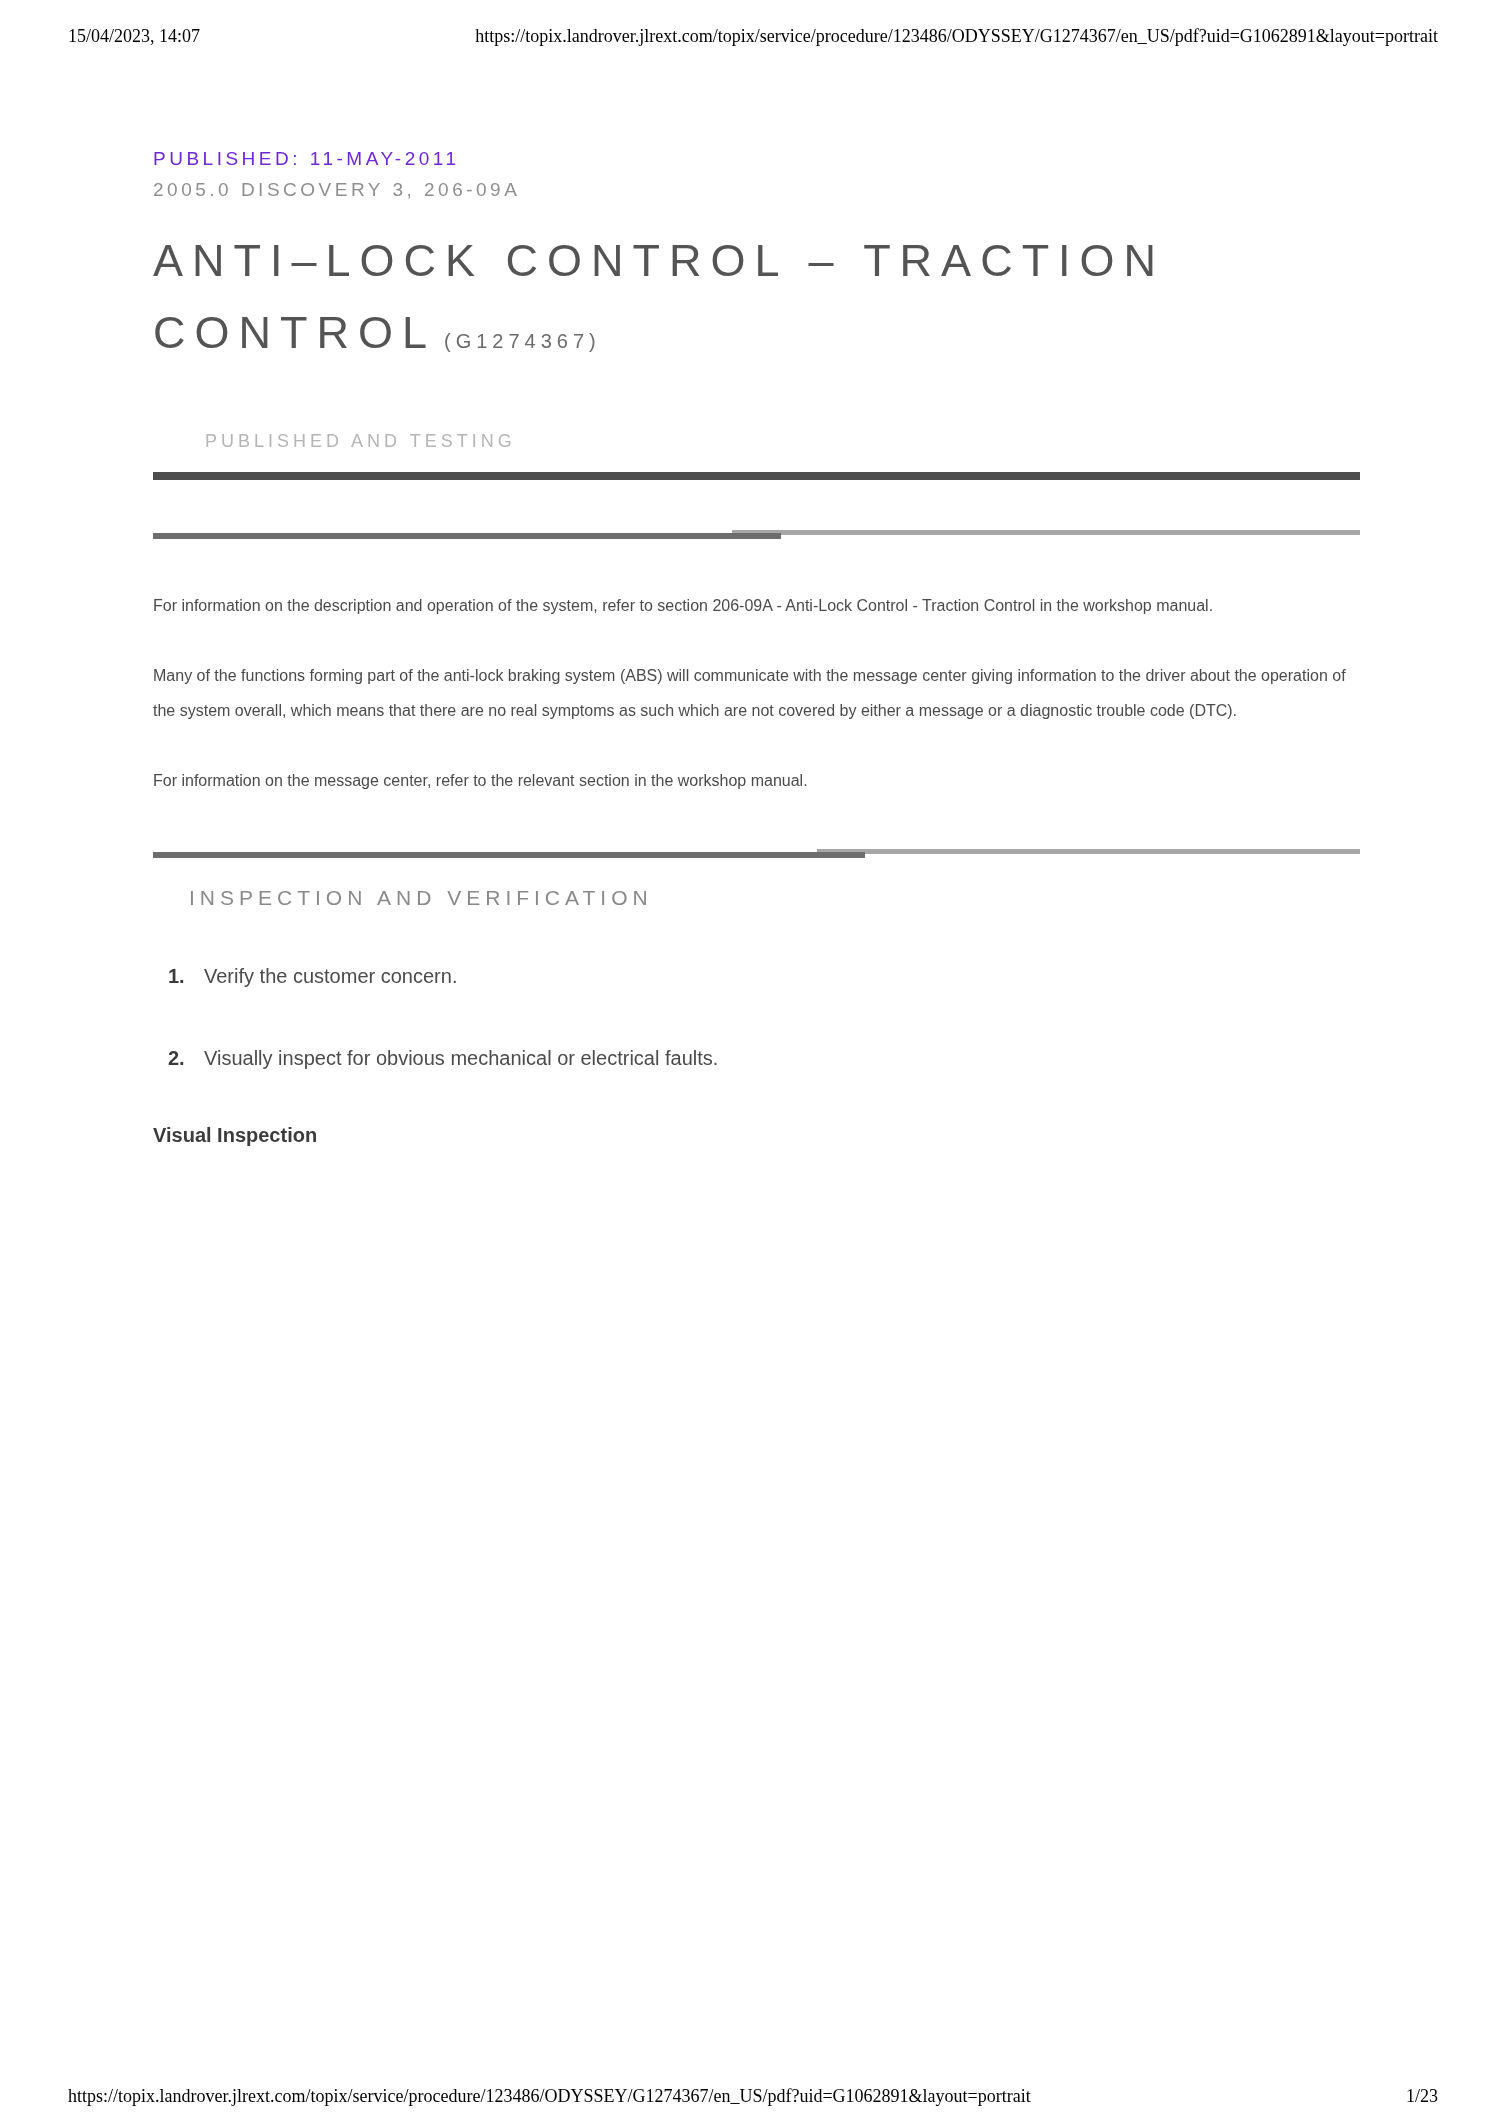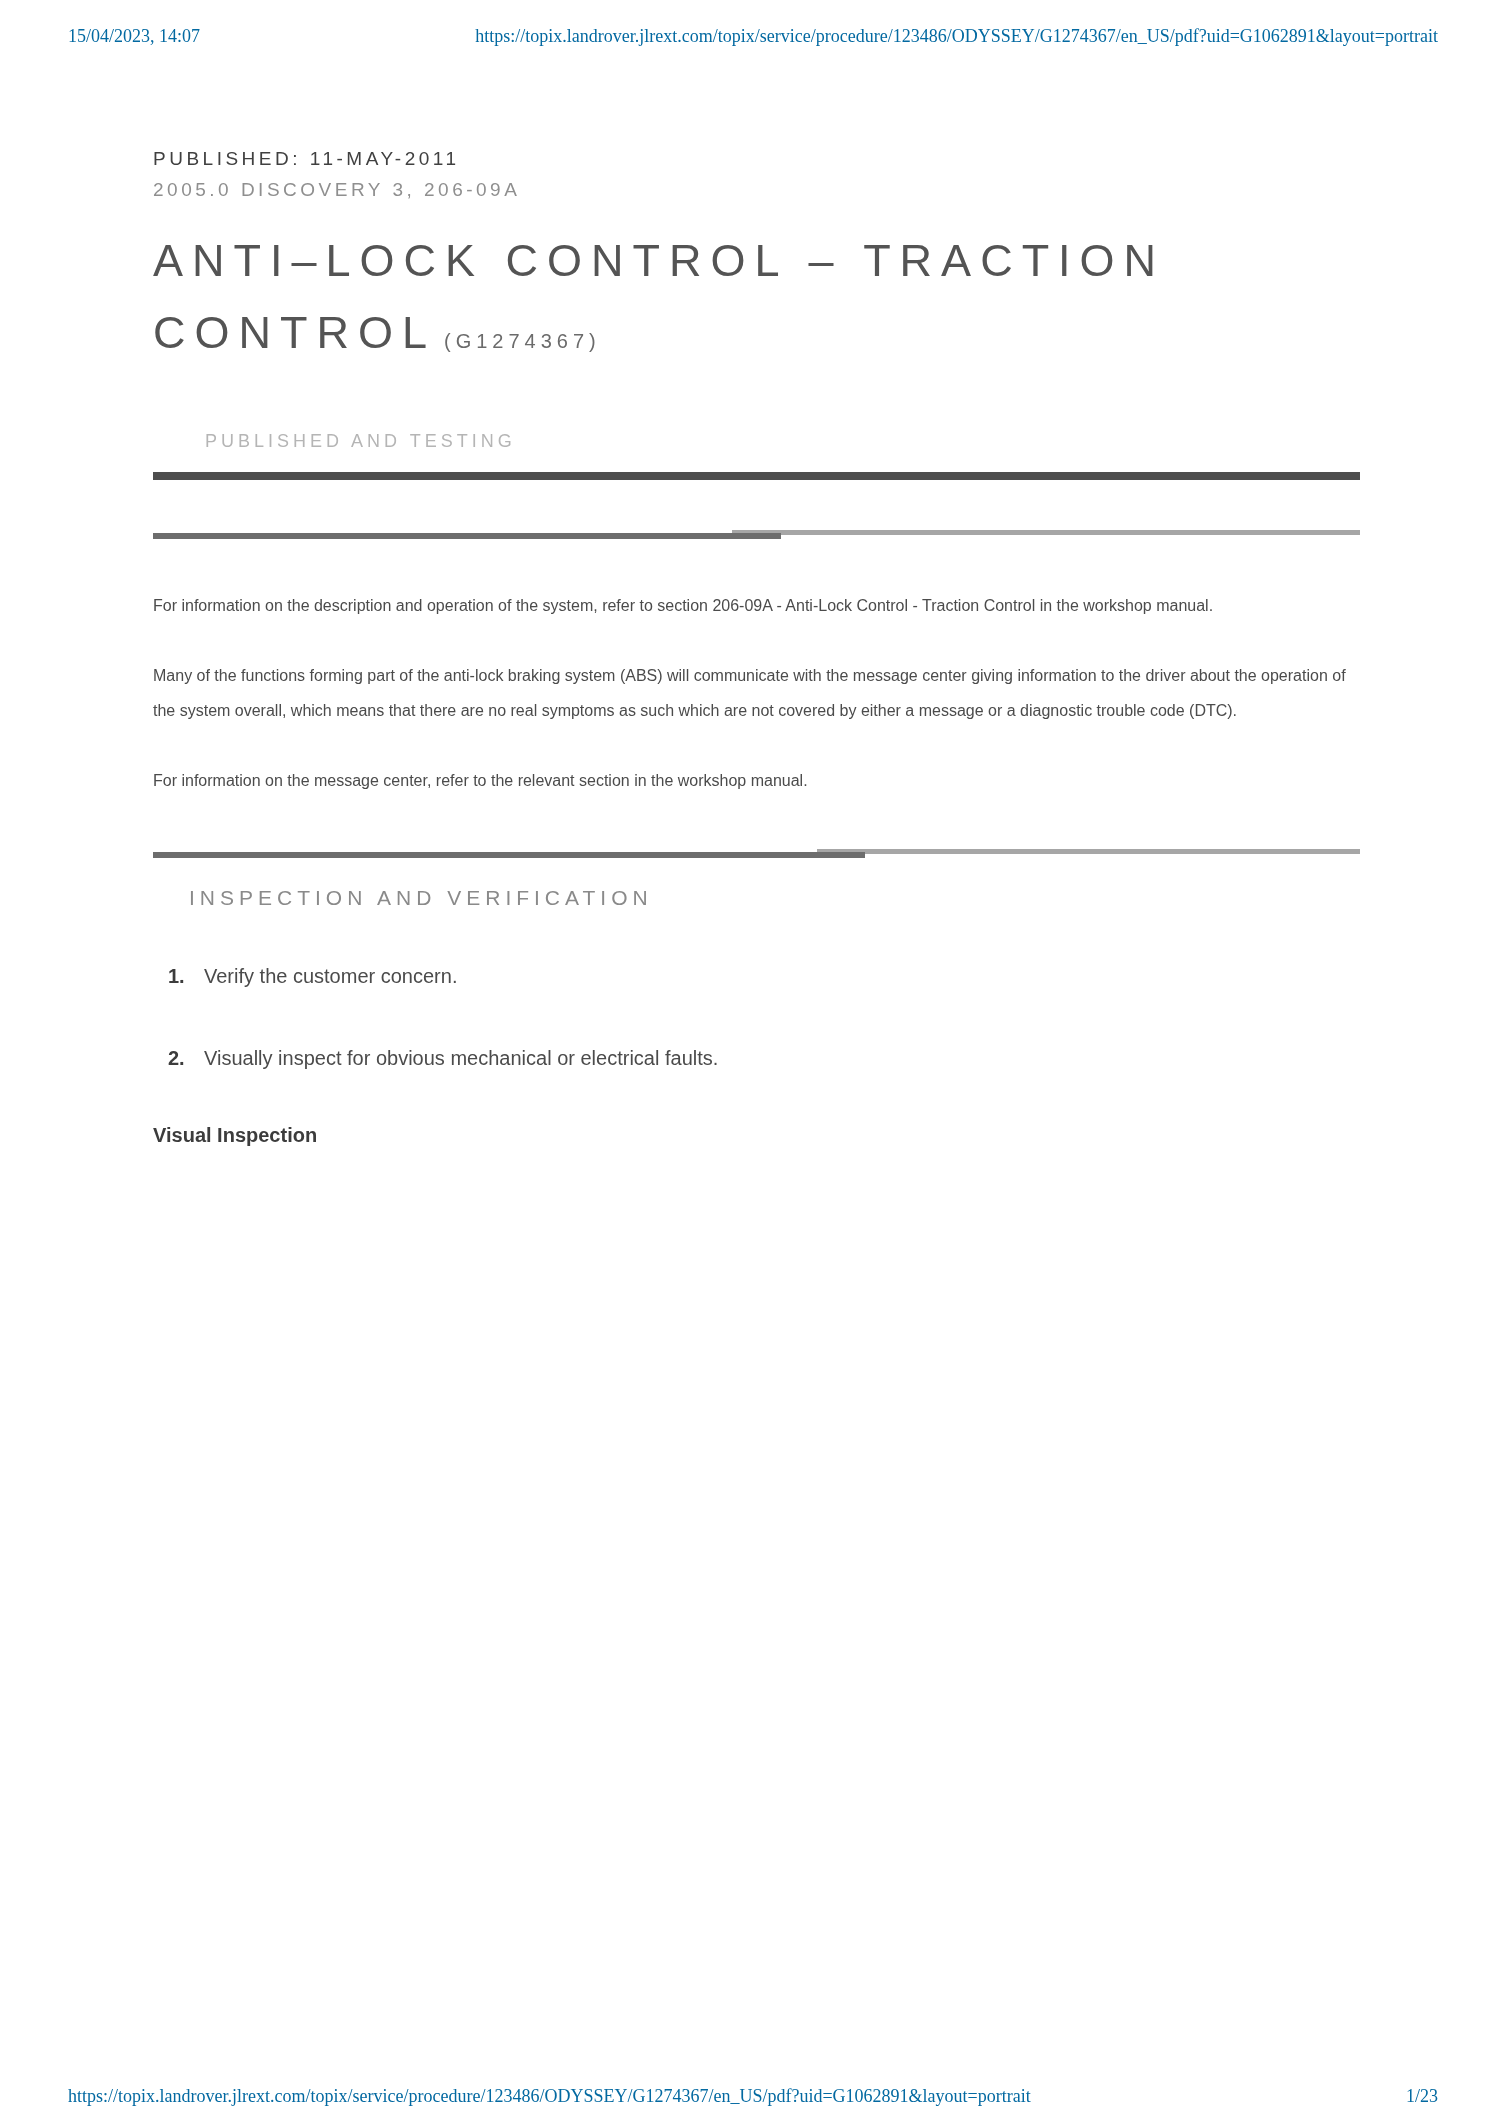--- a/index.html
+++ b/index.html
@@ -6,32 +6,32 @@
   html,body { background:#ffffff; }
   body {
     width:1500px; height:2123px; position:relative; overflow:hidden;
     font-family:"Liberation Sans", sans-serif; color:#4b4b4b;
   }
 
   
   .print-bar {
     position:absolute; left:68px; right:62px;
     display:flex; justify-content:space-between; align-items:baseline;
-    font-family:"Liberation Serif", serif; font-size:18px; color:#0369a1;
+    font-family:"Liberation Serif", serif; font-size:18px; color:#000000;
     white-space:nowrap;
   }
   .print-bar.top { top:26px; }
   .print-bar.bottom { bottom:16px; }
   .print-bar .right { text-align:right; }
 
   
   .content { position:absolute; left:153px; top:0; width:1207px; }
 
   .published {
-    margin-top:148px; font-size:19px; letter-spacing:3.5px; color:#404040;
+    margin-top:148px; font-size:19px; letter-spacing:3.5px; color:#6d28d9;
   }
   .model {
     margin-top:9px; font-size:19px; letter-spacing:3.5px; color:#8f8f8f;
   }
 
   h1.doc-title {
     margin-top:24px; font-size:45px; font-weight:400; letter-spacing:9px;
     color:#545454; line-height:1.6;
   }
   h1.doc-title .code {

